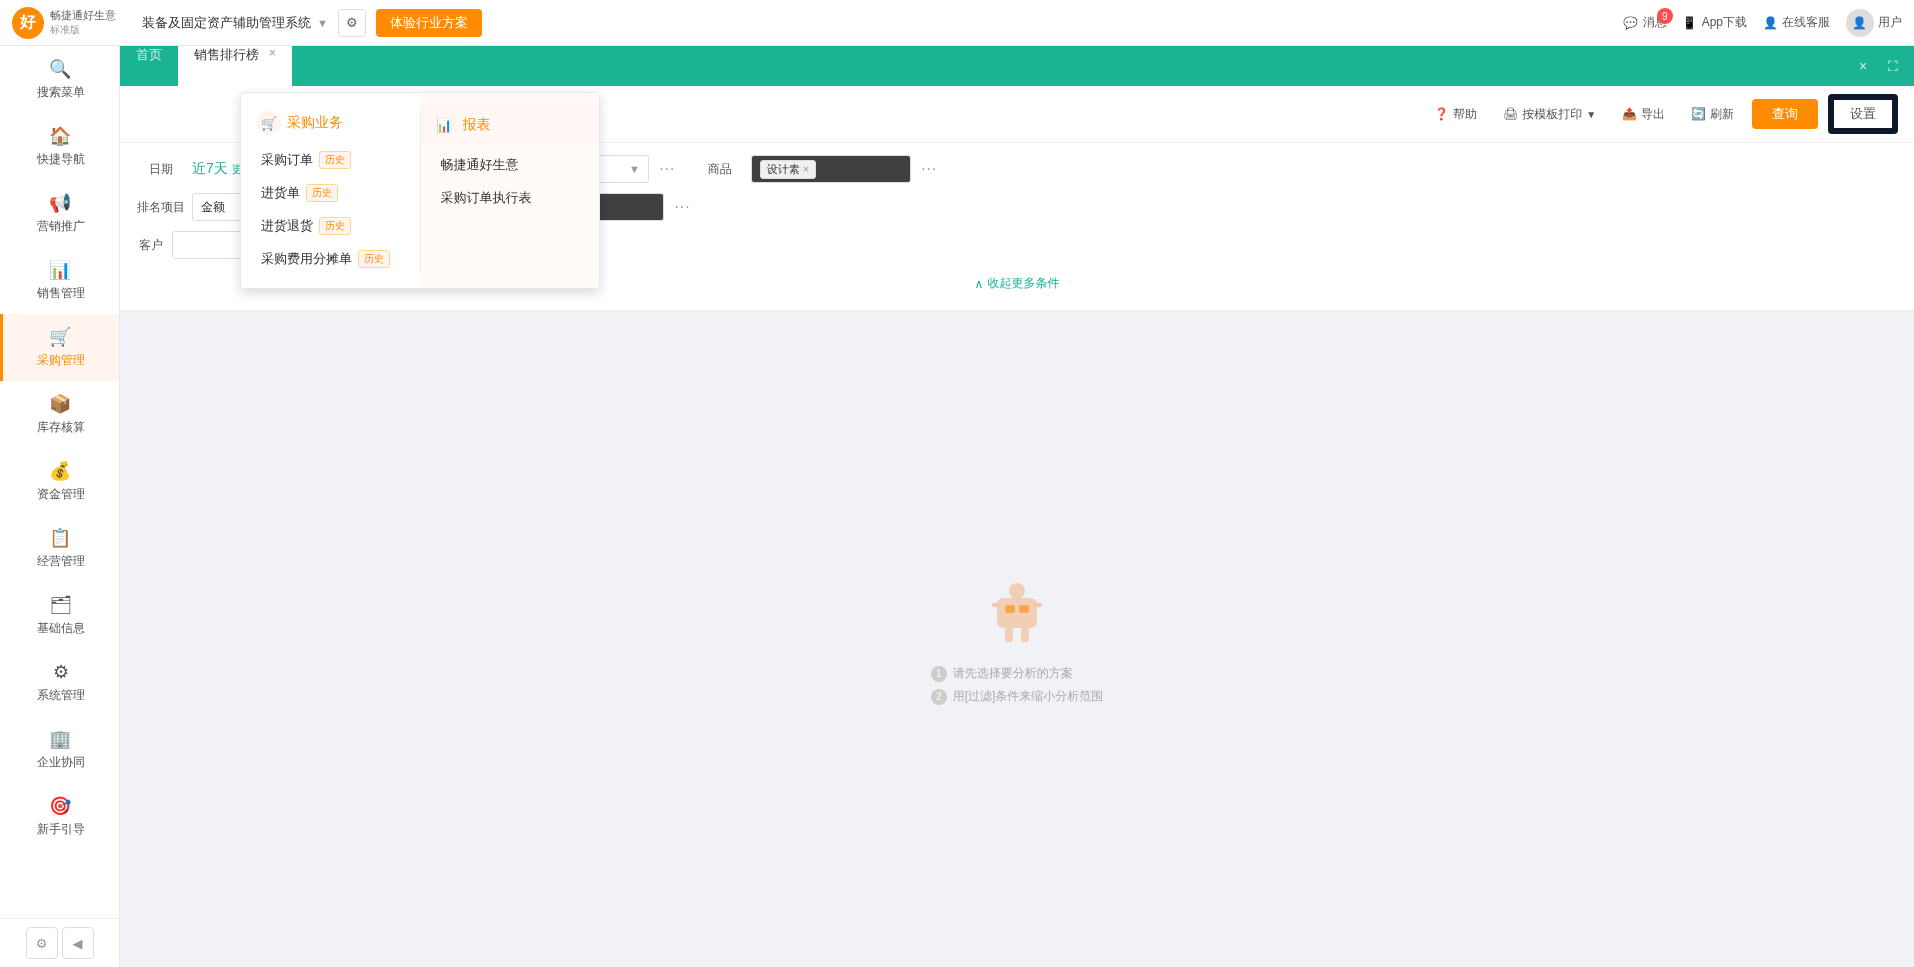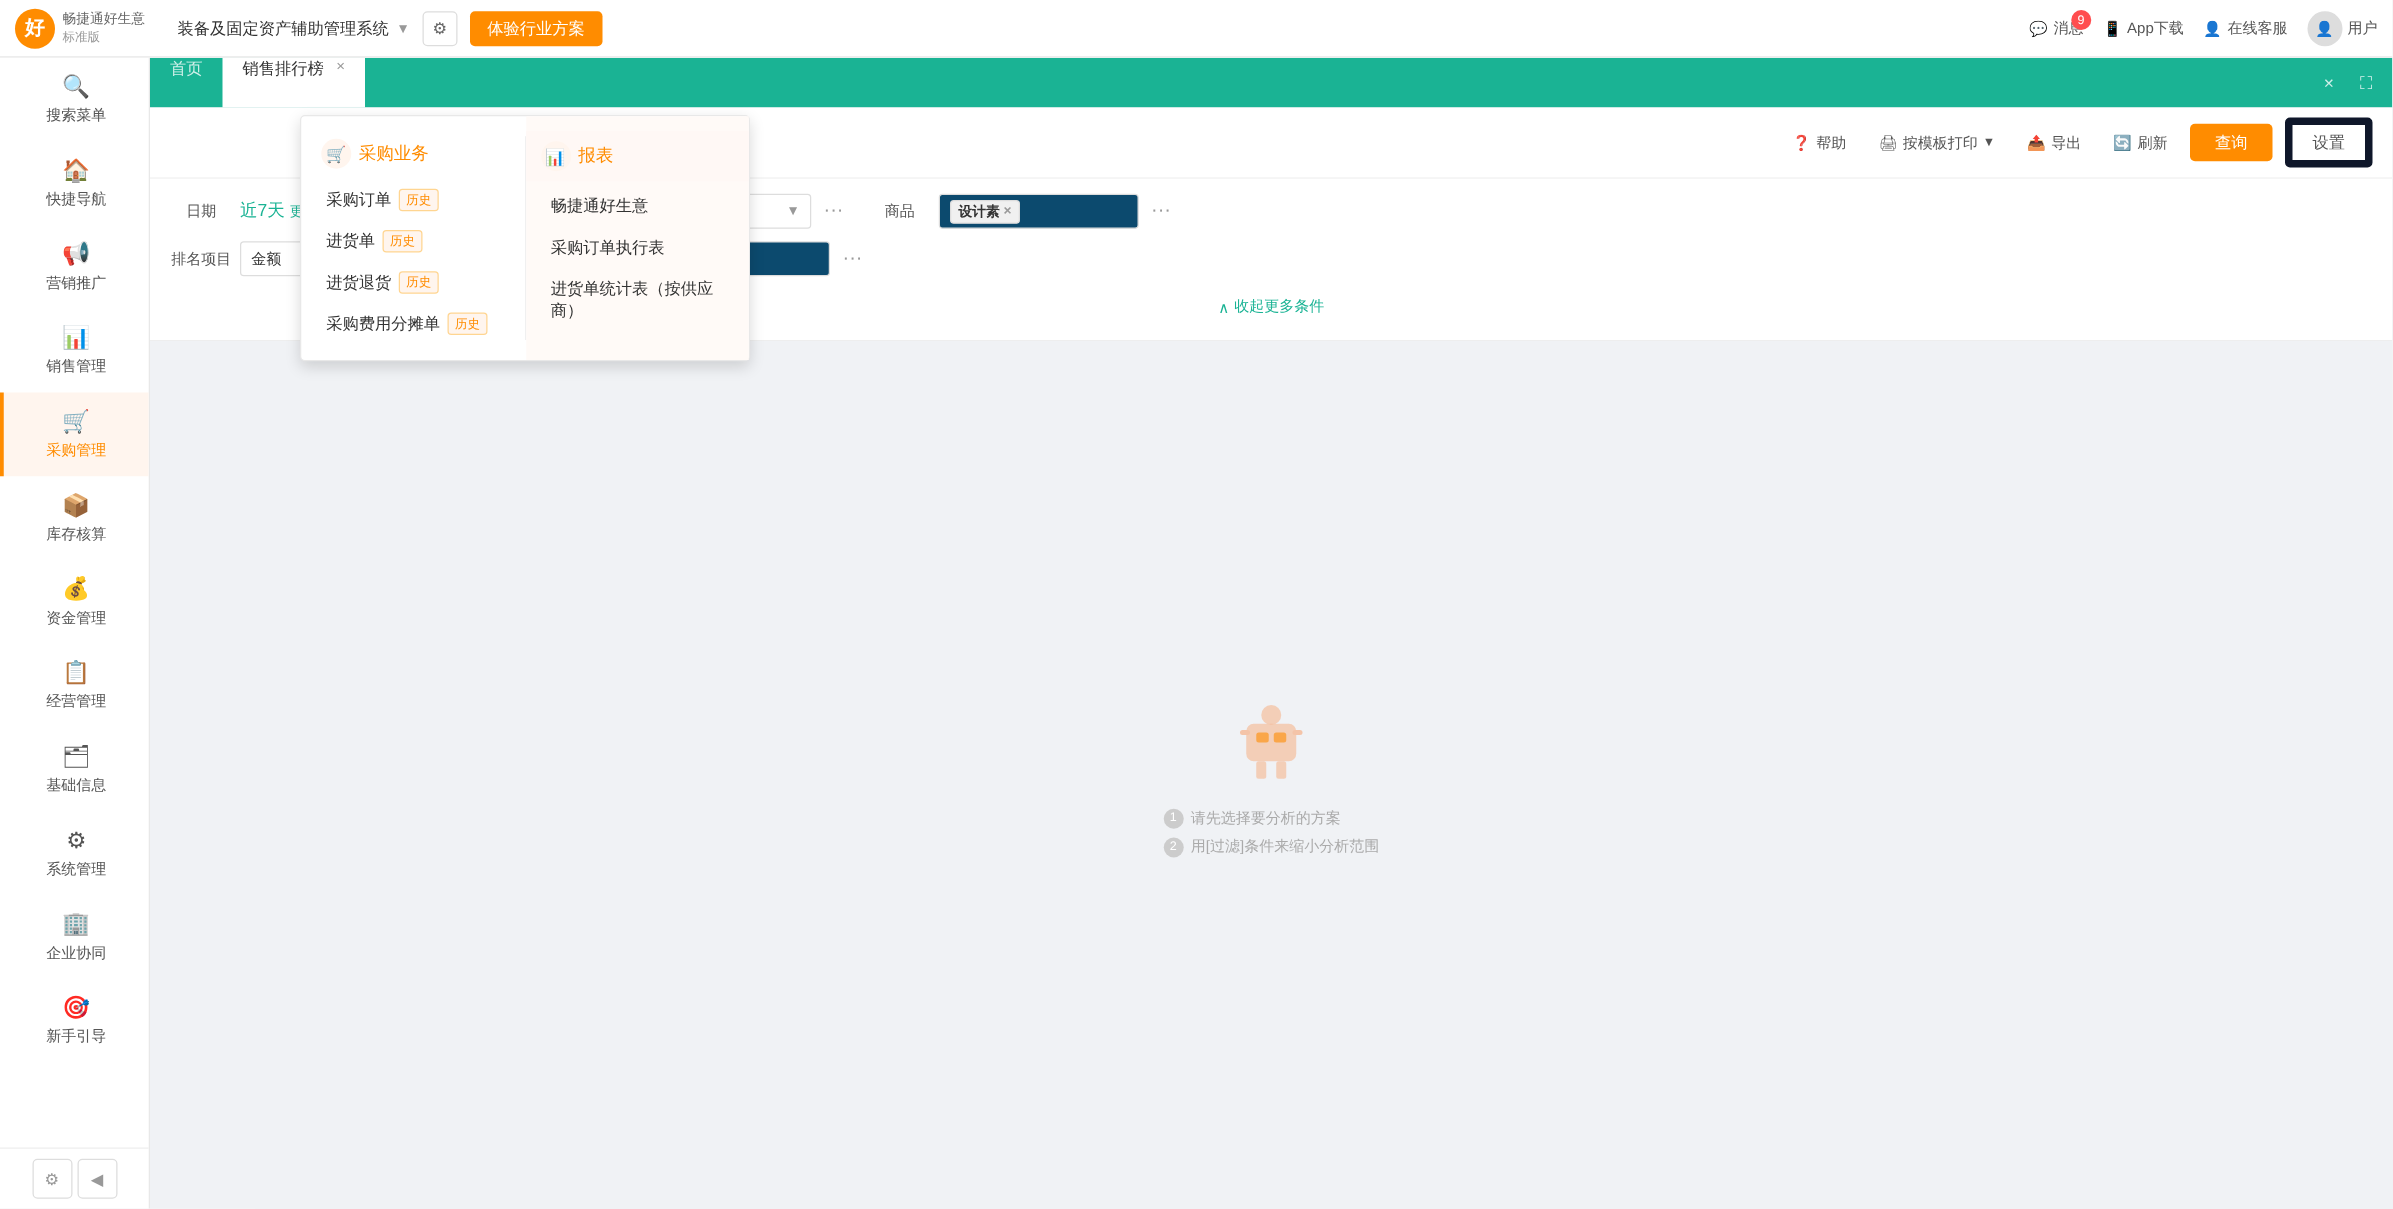--- a/index.html
+++ b/index.html
@@ -286,24 +286,23 @@
     .filter-input {
       flex: 1;
       height: 28px;
       border: 1px solid #ddd;
       border-radius: 3px;
       padding: 0 8px;
       font-size: 12px;
       color: #333;
       display: flex;
       align-items: center;
-      background: #0c4a6e;
+      background: #404040;
       cursor: text;
       min-width: 120px;
-      font-weight: bold;
     }
     .filter-input.with-tag {
       display: flex;
       align-items: center;
       gap: 4px;
     }
     .filter-tag {
       background: #f0f0f0;
       border: 1px solid #ddd;
       padding: 1px 6px;
@@ -628,20 +627,31 @@
             </div>
           </div>
 
           <div class="filter-item">
             <span class="filter-label">业务员</span>
             <div class="filter-input" style="min-width:200px;"></div>
             <span class="filter-dots">···</span>
           </div>
         </div>
 
+        <div class="filter-row">
+
+          <div class="filter-item">
+            <span class="filter-label" style="min-width:30px;">客户</span>
+            <div class="filter-select" style="min-width:200px;">
+              <span></span>
+              <span style="color:#999;font-size:11px;">▼</span>
+            </div>
+            <span class="filter-dots">···</span>
+          </div>
+        </div>
 
         <div class="collapse-bar">
           <span>∧</span>
           <span>收起更多条件</span>
         </div>
       </div>
 
       <div class="data-area">
         <div class="empty-state">
 
@@ -704,20 +714,17 @@
           <div class="dropdown-col-header right-col-header">
             <div class="icon-circle">📊</div>
             <span>报表</span>
           </div>
           <div class="dropdown-item">
             <span>畅捷通好生意</span>
           </div>
           <div class="dropdown-item">
             <span>采购订单执行表</span>
           </div>
-          <div class="dropdown-item">
-            <span>进货单统计表（按供应商）</span>
-          </div>
         </div>
       </div>
     </div>
   </div>
 </div>
 
 </body></html>

